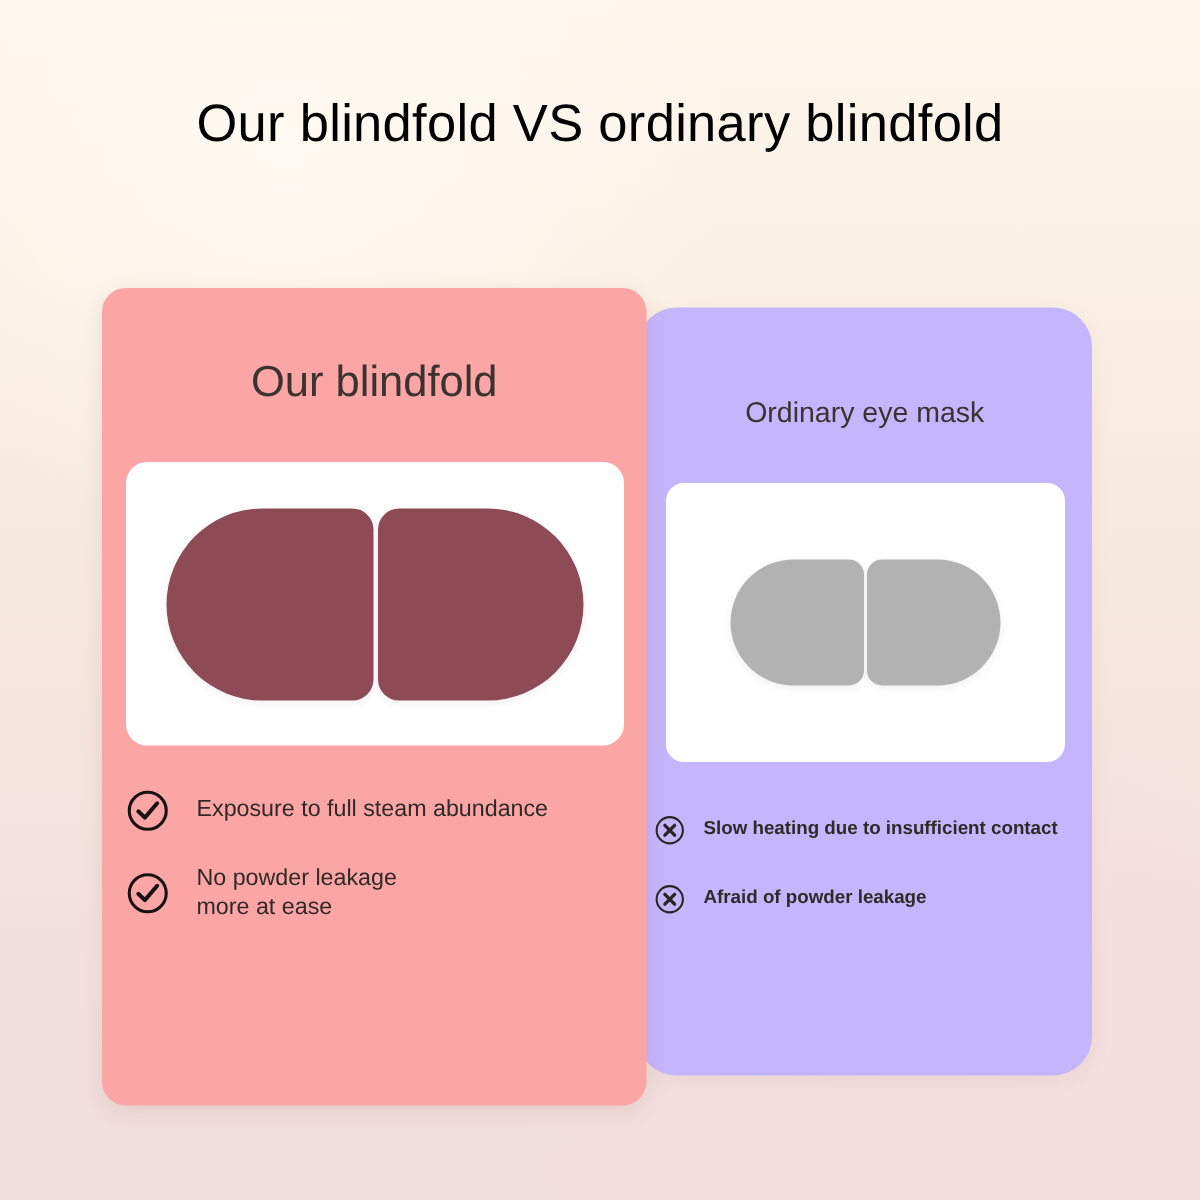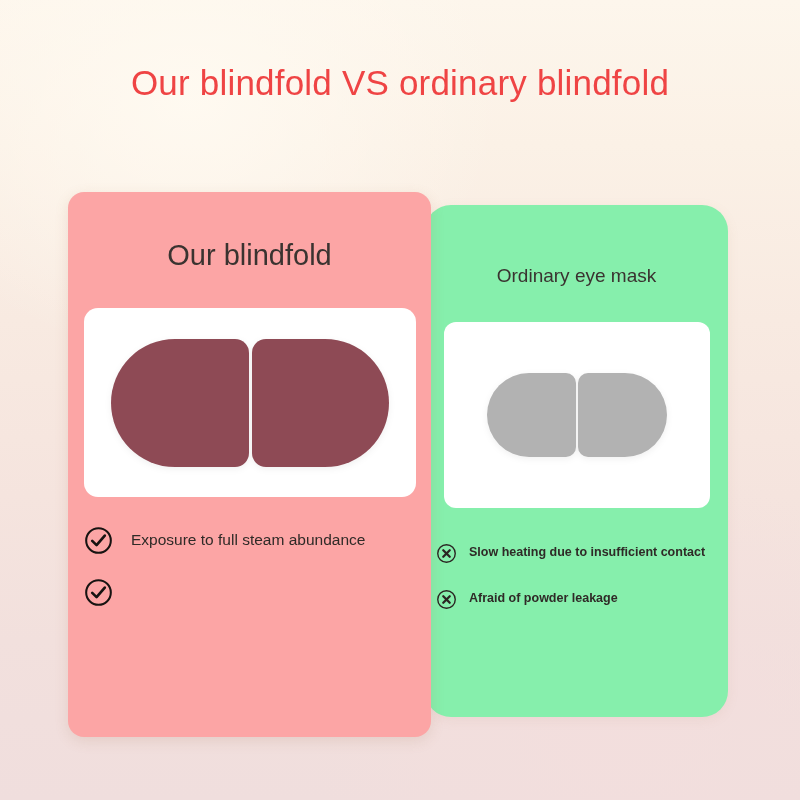--- a/index.html
+++ b/index.html
@@ -45,35 +45,35 @@
 
   .page-title {
     position: absolute;
     left: 0;
     right: 0;
     top: 63px;
     text-align: center;
     font-size: 35px;
     font-weight: 400;
     letter-spacing: 0.2px;
-    color: #ef4444;
+    color: #000000;
   }
 
   
   .card {
     position: absolute;
     box-sizing: border-box;
   }
 
   .card-ordinary {
     left: 425px;
     top: 205px;
     width: 303px;
     height: 512px;
-    background: #86efac;
+    background: #c4b5fd;
     border-radius: 26px;
     box-shadow: 0 3px 12px rgba(180,140,110,0.10);
   }
 
   .card-ours {
     left: 68px;
     top: 192px;
     width: 363px;
     height: 545px;
     background: #fca5a5;
@@ -279,16 +279,18 @@
       </svg>
       <span class="feature-text">Exposure to full steam abundance</span>
     </div>
 
 
     <div class="feature">
       <svg class="feature-icon" viewBox="0 0 24 24">
         <circle cx="12" cy="12" r="10.2" fill="none" stroke="#171311" stroke-width="1.7"></circle>
         <path d="M6.8 12.3 L10.4 15.8 L17.2 7.9" fill="none" stroke="#171311" stroke-width="2.2" stroke-linecap="round" stroke-linejoin="round"></path>
       </svg>
+      <span class="feature-text">No powder leakage
+more at ease</span>
     </div>
 
   </div>
 </div>
 
 </body></html>

